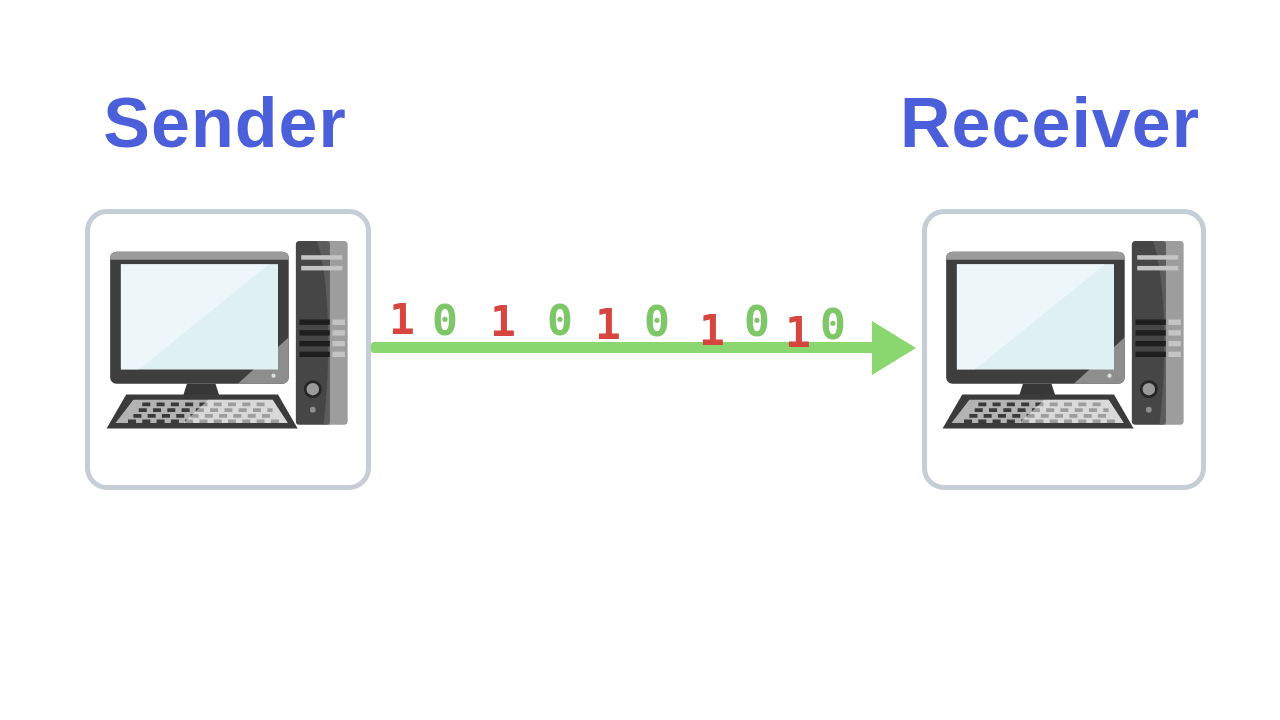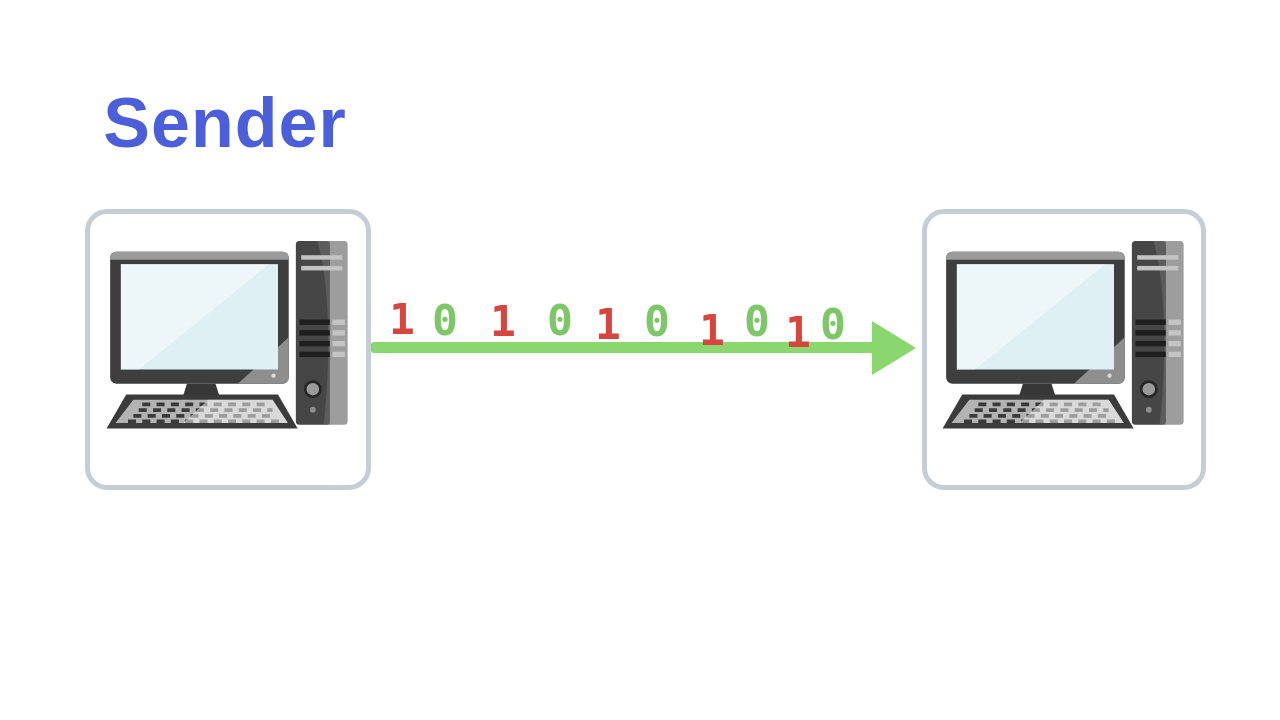--- a/index.html
+++ b/index.html
@@ -153,20 +153,21 @@
         <path d="M44 193 h140" stroke-dasharray="9 7"></path>
         <path d="M40 199.5 h150" stroke-dasharray="9 7"></path>
         <path d="M34 206 h160" stroke-dasharray="9 7"></path>
         <path d="M28 212 h170" stroke-dasharray="9 7"></path>
       </g>
       <polygon points="118,188 190,188 207,214 90,214" fill="#ffffff" opacity="0.5"></polygon>
     </symbol>
   </svg>
 
   <div class="title sender" style="color: rgb(74, 95, 217);">Sender</div>
+  <div class="title receiver" style="color: rgb(74, 95, 217);">Receiver</div>
 
   <div class="pc-box left" style="border-color: rgb(197, 205, 214);">
     <svg class="pc" viewBox="0 0 280 230">
         <use href="#pc-art"></use>
       </svg>
   </div>
   <div class="pc-box right" style="border-color: rgb(197, 205, 214);">
     <svg class="pc" viewBox="0 0 280 230">
         <use href="#pc-art"></use>
       </svg>

